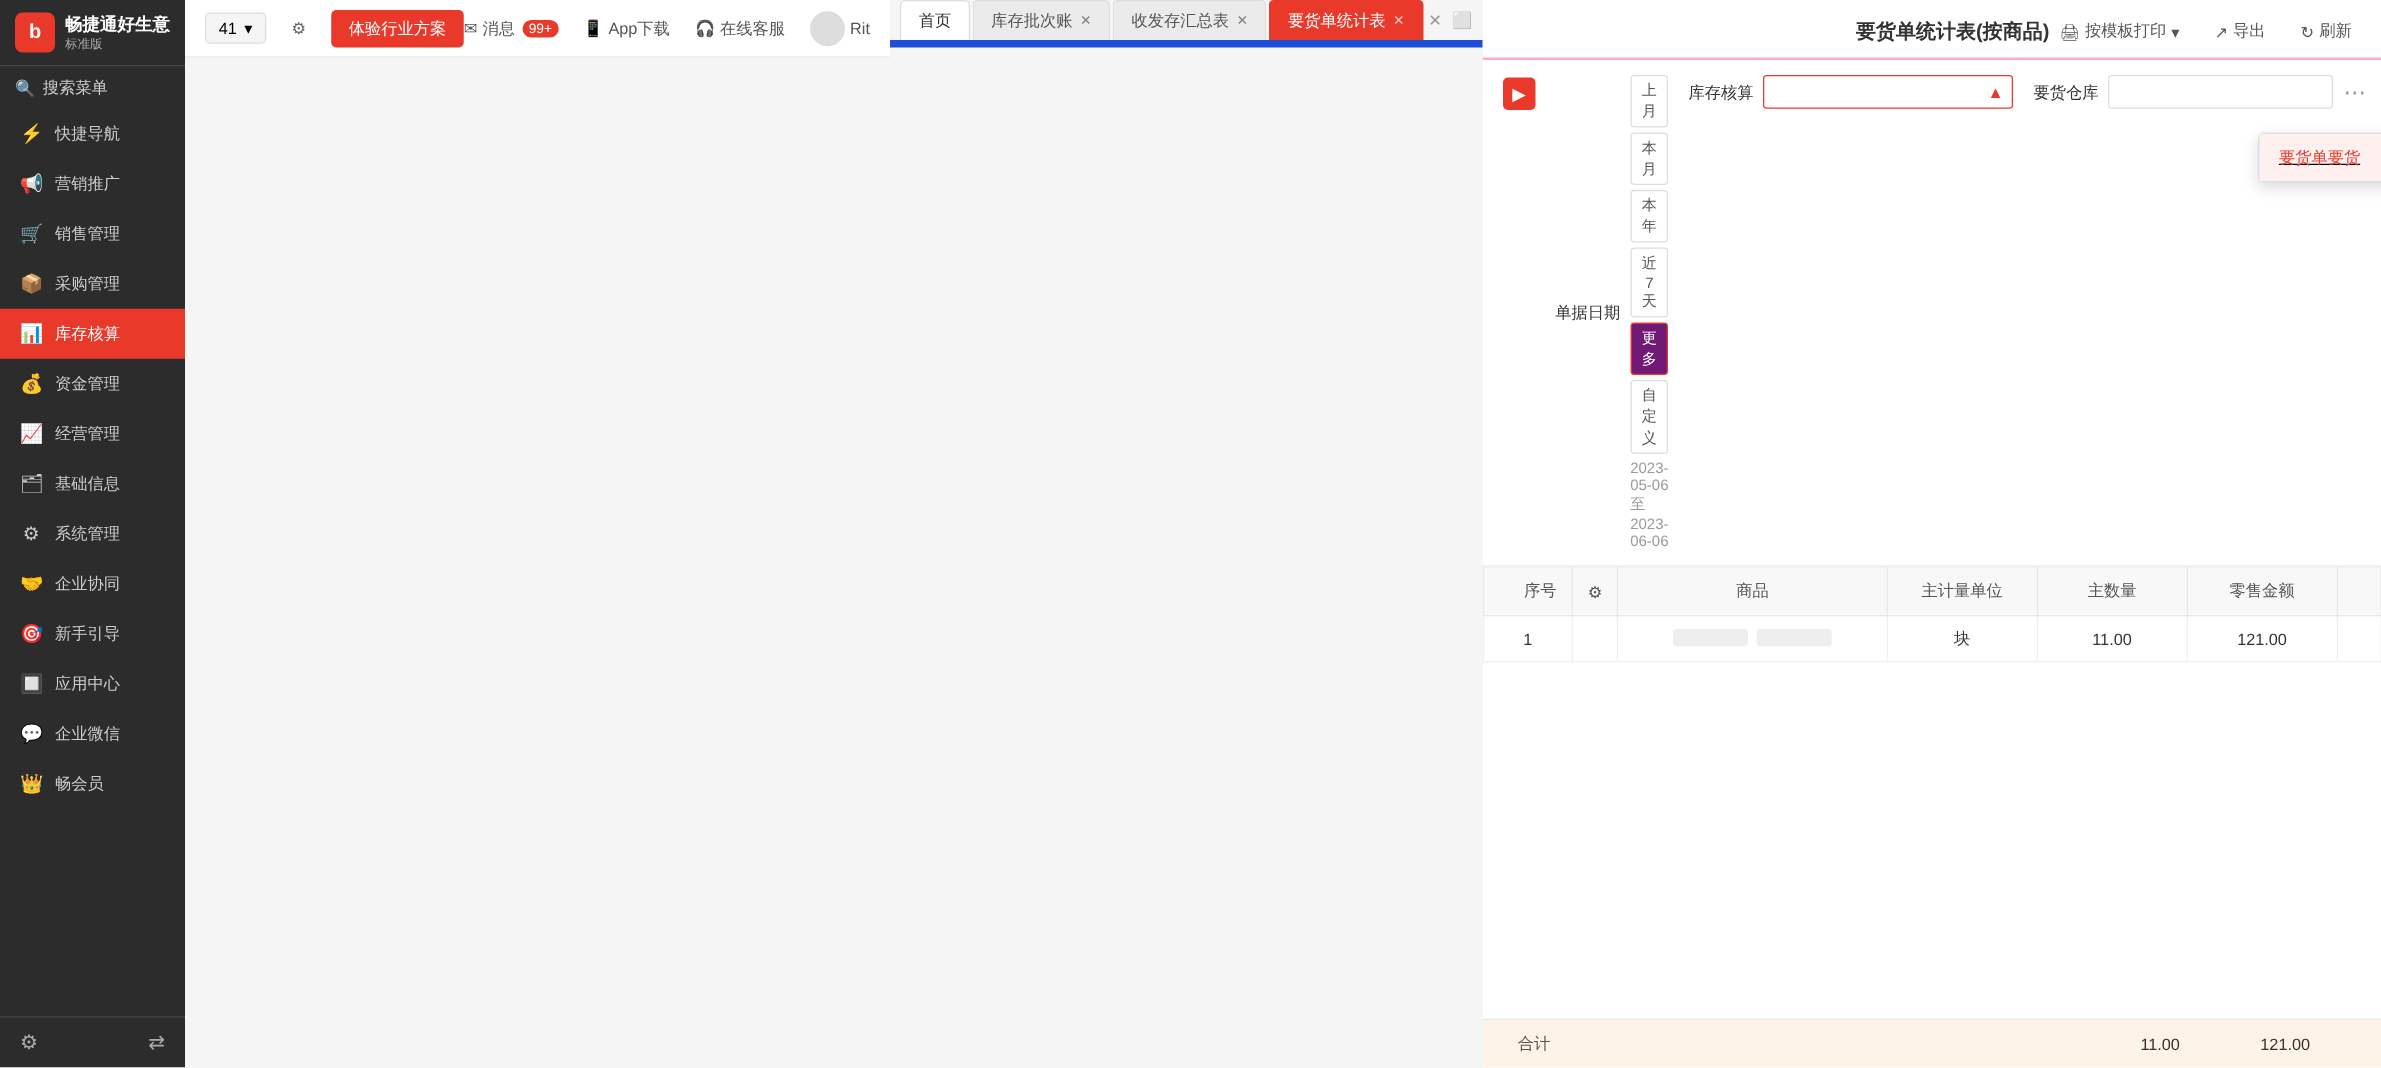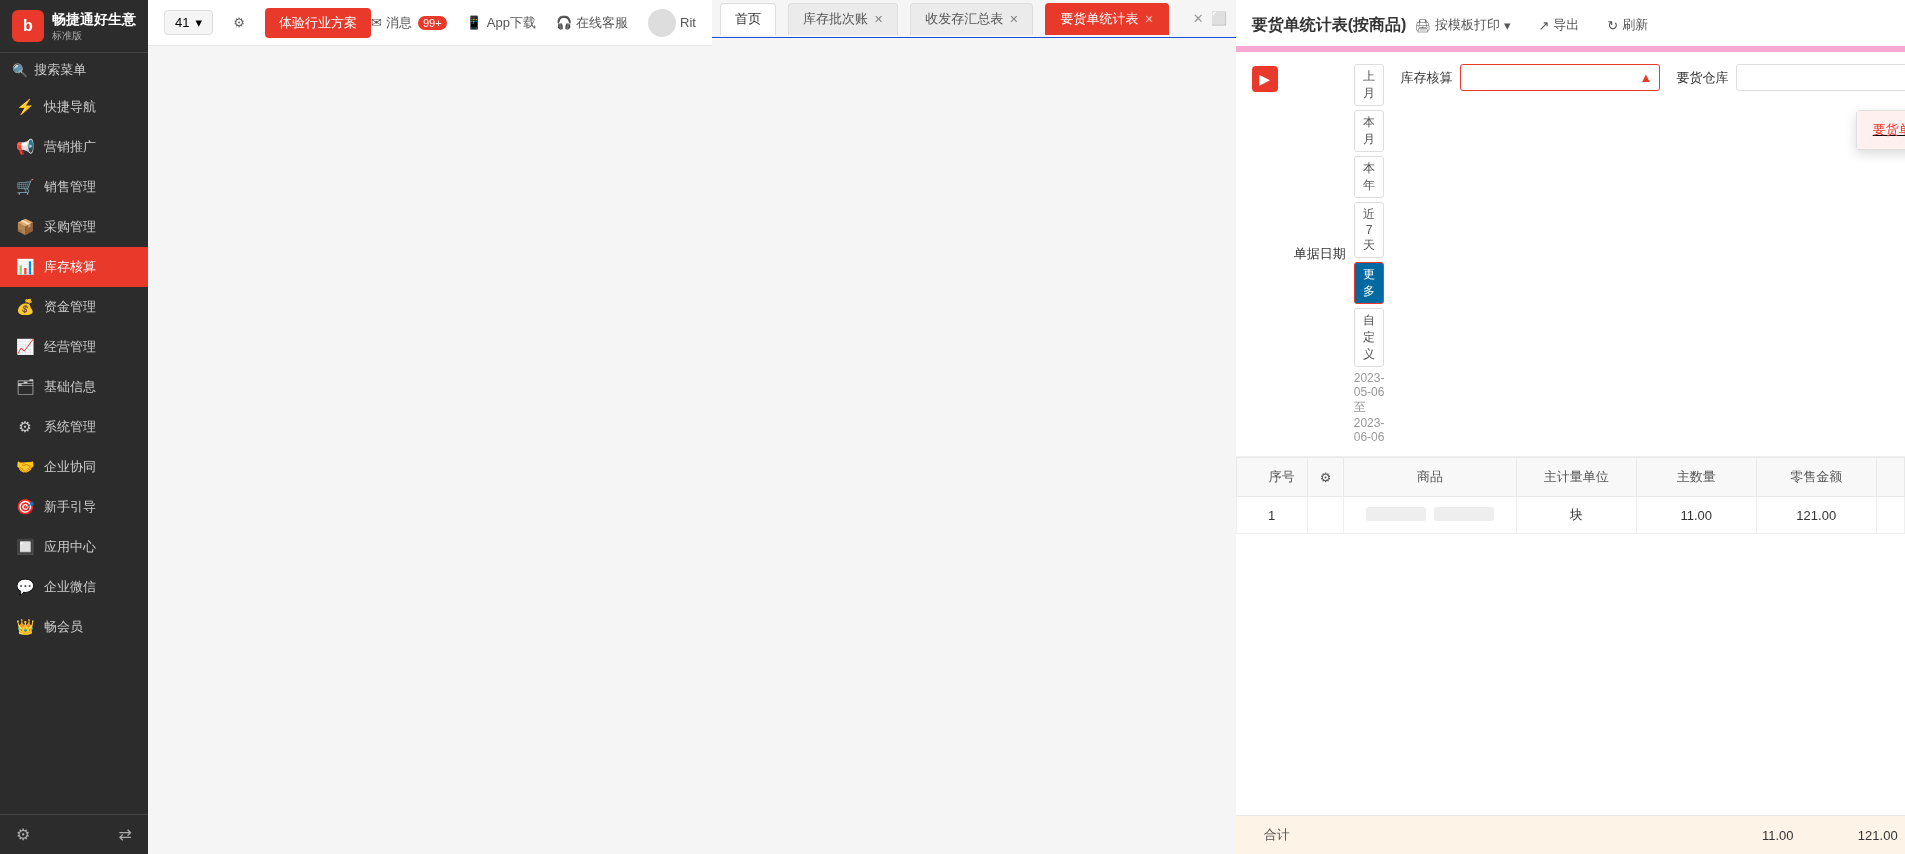--- a/index.html
+++ b/index.html
@@ -148,23 +148,23 @@
       border-radius: 50%;
     }
 
     
     .tabs-bar {
       background: #f5f5f5;
       height: 38px;
       display: flex;
       align-items: center;
       padding: 0 8px;
-      border-bottom: 1px solid #1d4ed8;
+      border-bottom: 6px solid #1d4ed8;
       flex-shrink: 0;
-      gap: 12px;
+      gap: 2px;
     }
     .tab {
       display: flex;
       align-items: center;
       gap: 6px;
       padding: 6px 14px;
       cursor: pointer;
       font-size: 13px;
       color: #555;
       border-radius: 4px 4px 0 0;
@@ -189,23 +189,23 @@
       overflow: auto;
       background: #fff;
       display: flex;
       flex-direction: column;
     }
 
     
     .page-header {
       display: flex;
       align-items: center;
-      justify-content: flex-start;
+      justify-content: flex-end;
       padding: 12px 16px 8px;
-      border-bottom: 6px solid #f9a8d4;
+      border-bottom: 2px solid #f9a8d4;
       flex-shrink: 0;
     }
     .page-title { font-size: 16px; font-weight: bold; color: #333; }
     .page-actions { display: flex; align-items: center; gap: 12px; }
     .action-btn {
       display: flex; align-items: center; gap: 4px;
       cursor: pointer; color: #555; font-size: 13px;
       padding: 4px 8px;
       border-radius: 3px;
     }
@@ -245,21 +245,21 @@
     .date-btn {
       padding: 3px 8px;
       border: 1px solid #ddd;
       border-radius: 3px;
       cursor: pointer;
       font-size: 12px;
       background: #fff;
       color: #555;
     }
     .date-btn.more {
-      background: #0369a1;
+      background: #701a75;
       color: #fff;
       border-color: #e8392a;
     }
     .date-range-text { font-size: 12px; color: #999; margin-top: 2px; }
     .filter-right { display: flex; align-items: flex-start; gap: 16px; margin-left: auto; }
     .filter-input-group {
       display: flex;
       align-items: center;
       gap: 8px;
     }

